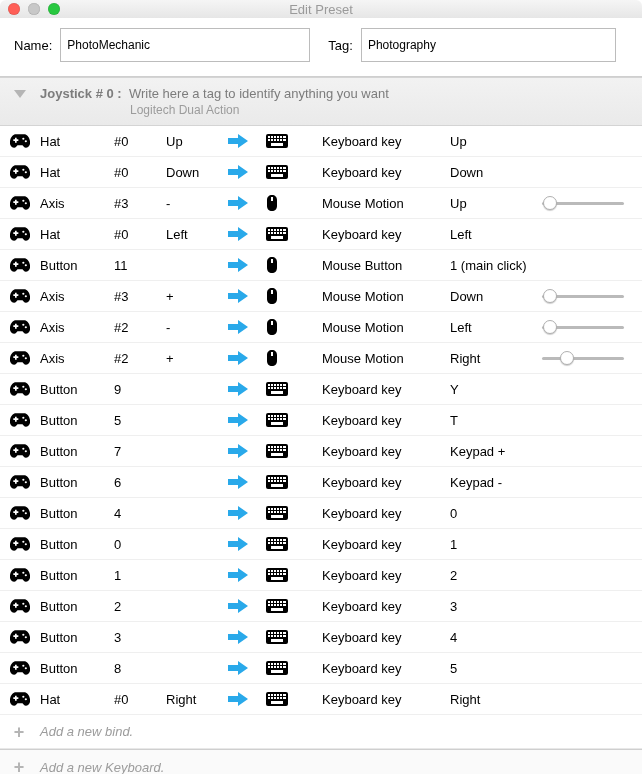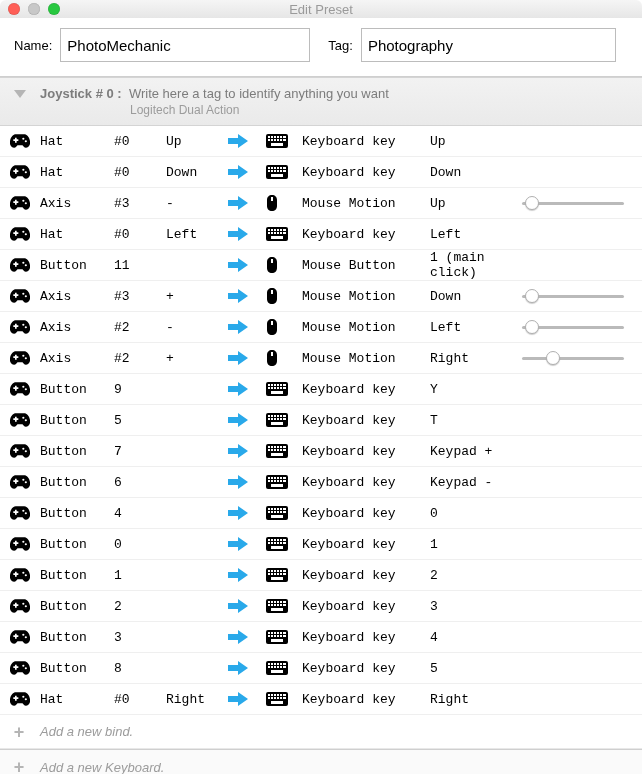--- a/index.html
+++ b/index.html
@@ -2,39 +2,39 @@
 <html><head>
 <meta charset="utf-8">
 <style>
 * { box-sizing: border-box; margin: 0; padding: 0; }
 body { font-family: -apple-system, "Helvetica Neue", Arial, sans-serif; font-size: 13px; background: #fff; color: #000; width: 642px; }
 .titlebar { height: 18px; display:flex; align-items:center; padding:0 8px; border-top-left-radius:6px; border-top-right-radius:6px; background:linear-gradient(#f5f5f5,#e6e6e6); position:relative; }
 .tl-btn { width:12px; height:12px; border-radius:50%; margin-right:8px; display:inline-block; box-shadow: inset 0 0 1px rgba(0,0,0,.4); }
 .title { position:absolute; left:0; right:0; text-align:center; color:#9a9a9a; font-size:13px; pointer-events:none; }
 .form-row { display:flex; align-items:center; padding:10px 14px 14px 14px; gap:8px; }
 .form-row label { font-weight:400; font-size:13px; }
-.form-row input { height:34px; border:1px solid #bcbcbc; padding:14px 6px; font-size:15px; background:#fff; }
+.form-row input { height:34px; border:1px solid #bcbcbc; padding:14px 6px; font-size:12px; background:#fff; }
 .name-in { flex:0 0 250px; }
 .tag-in { flex:0 0 255px; }
 .tag-lbl { margin-left:10px;text-align:center; }
 .hr { height:1px; background:#cfcfcf; }
 .jhead { background:linear-gradient(#f2f2f2,#eaeaea); border-top:1px solid #d4d4d4; border-bottom:1px solid #d4d4d4; padding:8px 14px; display:flex; align-items:flex-start; gap:14px; }
 .chev { width:0; height:0; border-left:6px solid transparent; border-right:6px solid transparent; border-top:8px solid #b5b5b5; margin-top:4px; }
 .jhead-txt .ln1 { color:#7c7c7c; font-size:13px; }
 .jhead-txt .ln1 b { font-weight:600; }
 .jhead-txt .ln2 { color:#9c9c9c; font-size:12px; margin-top:2px; padding-left:90px; }
 .rows { display:flex; flex-direction:column; }
-.row { display:flex; align-items:center; height:31px; padding:4px 10px; border-bottom:1px solid #efefef; gap:0;font-family:Liberation Mono, monospace; }
+.row { display:flex; align-items:center; height:31px; padding:4px 10px; border-bottom:1px solid #efefef; gap:0; }
 .c-joy { width:30px; display:flex; align-items:center; }
 .c-type { width:74px; font-size:13px; }
 .c-num { width:52px; font-size:13px; }
 .c-dir { width:62px; font-size:13px; }
 .c-arrow { width:38px; display:flex; align-items:center; }
 .c-dev { width:36px; display:flex; align-items:center; }
-.c-act { width:128px; font-size:13px; }
+.c-act { width:128px; font-size:13px;margin-left:20px; }
 .c-val { width:92px; font-size:13px; }
 .c-slider { flex:1; padding-right:8px; }
 .slider { position:relative; height:14px; }
 .track { position:absolute; top:6px; left:0; right:0; height:3px; border-radius:2px; background:#bababa; }
 .thumb { position:absolute; top:0; width:14px; height:14px; border-radius:50%; background:#fff; border:1px solid #b0b0b0; box-shadow:0 1px 1px rgba(0,0,0,.2); }
 .footer-row { display:flex; align-items:center; height:34px; padding:0 10px; border-bottom:1px solid #e8e8e8; gap:12px; color:#9c9c9c; font-style:italic; font-size:13px; }
 .footer-row.strong { height:36px; border-top:1px solid #cfcfcf; border-bottom:1px solid #e4e4e4; background:#fafafa; }
 .plus { font-size:18px; color:#b5b5b5; width:18px; text-align:center; font-style:normal; font-weight:700; line-height:1; }
 svg { display:block; }
 </style>

